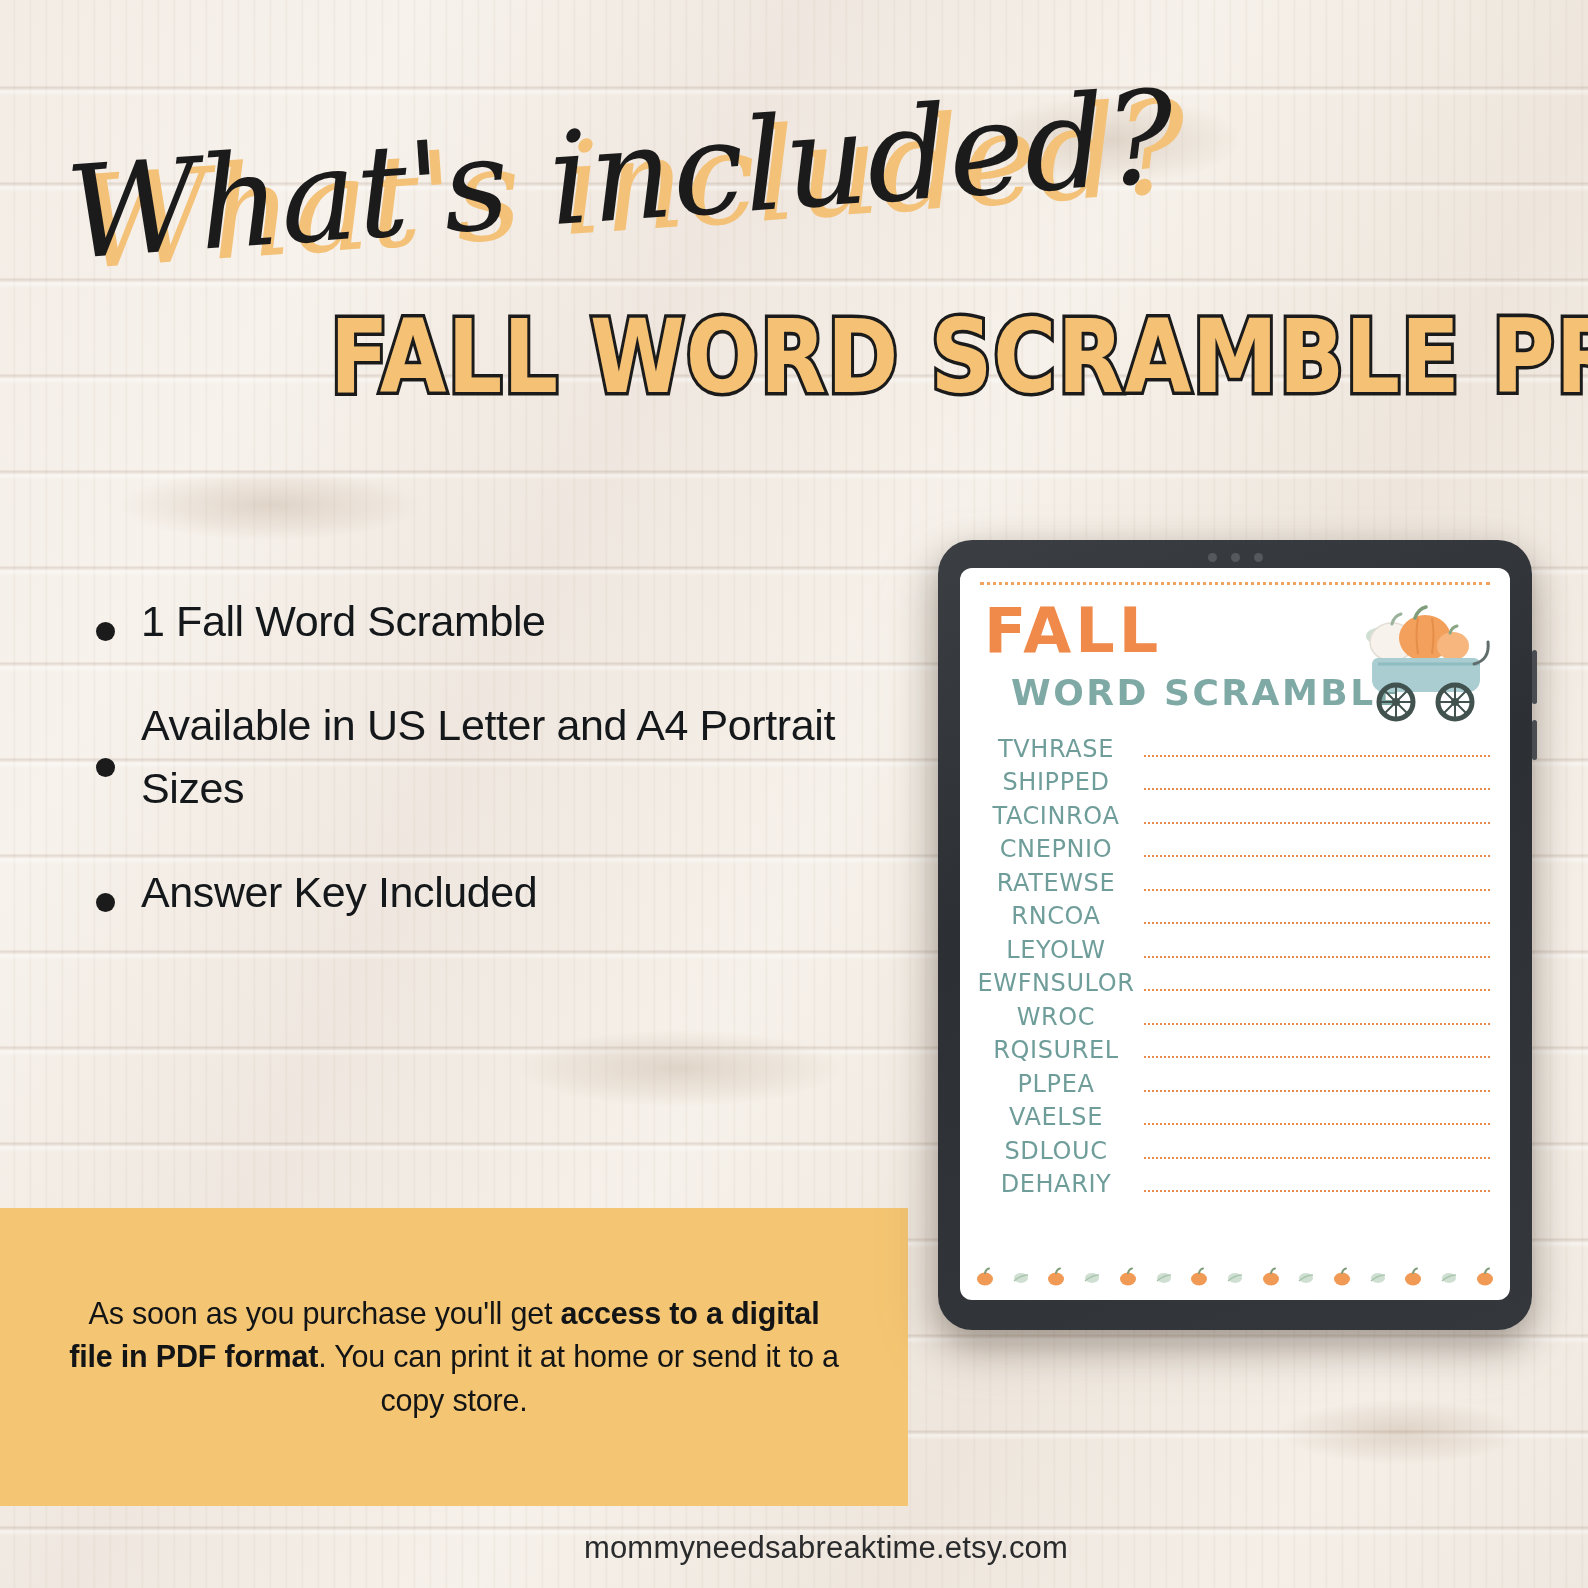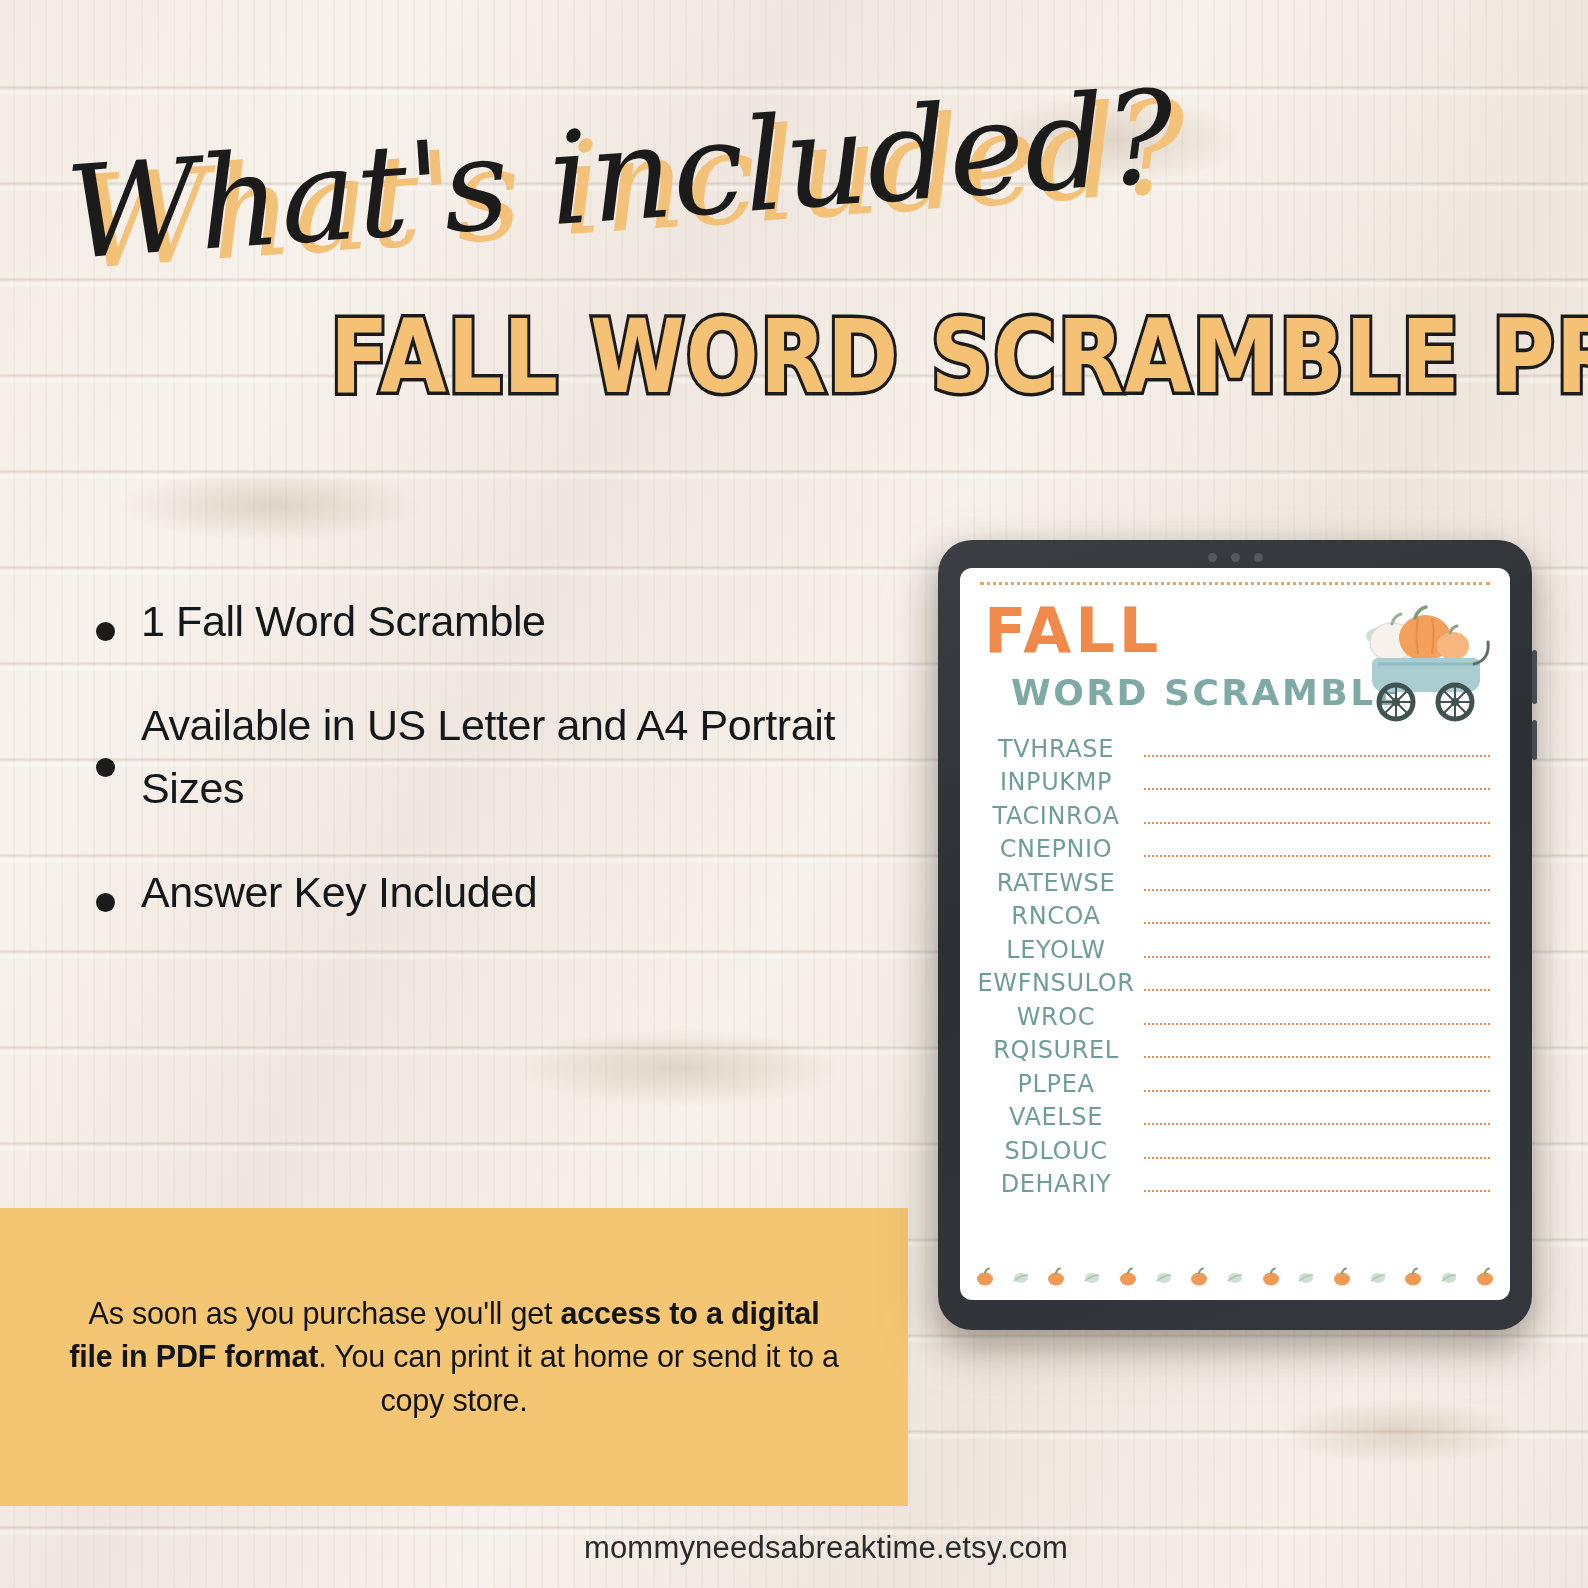--- a/index.html
+++ b/index.html
@@ -385,21 +385,21 @@
             </svg>
           </div>
         </div>
 
         <div class="ws-list">
           <div class="ws-row">
             <div class="ws-word">TVHRASE</div>
             <div class="ws-line"></div>
           </div>
           <div class="ws-row">
-            <div class="ws-word">INPUKMP</div>
+            <div class="ws-word">SHIPPED</div>
             <div class="ws-line"></div>
           </div>
           <div class="ws-row">
             <div class="ws-word">TACINROA</div>
             <div class="ws-line"></div>
           </div>
           <div class="ws-row">
             <div class="ws-word">CNEPNIO</div>
             <div class="ws-line"></div>
           </div>

